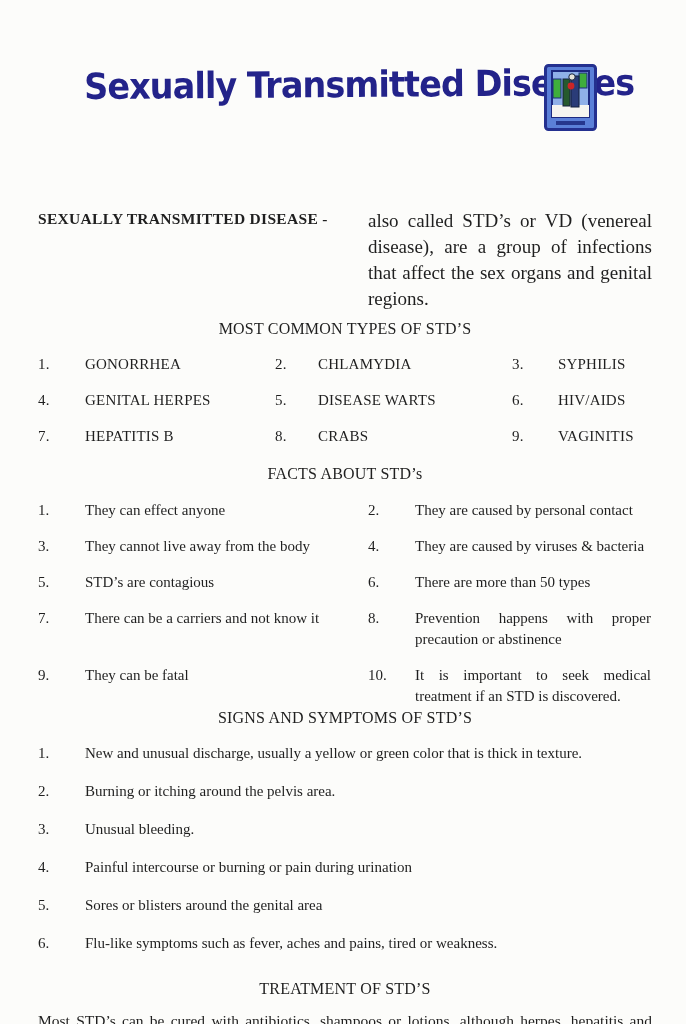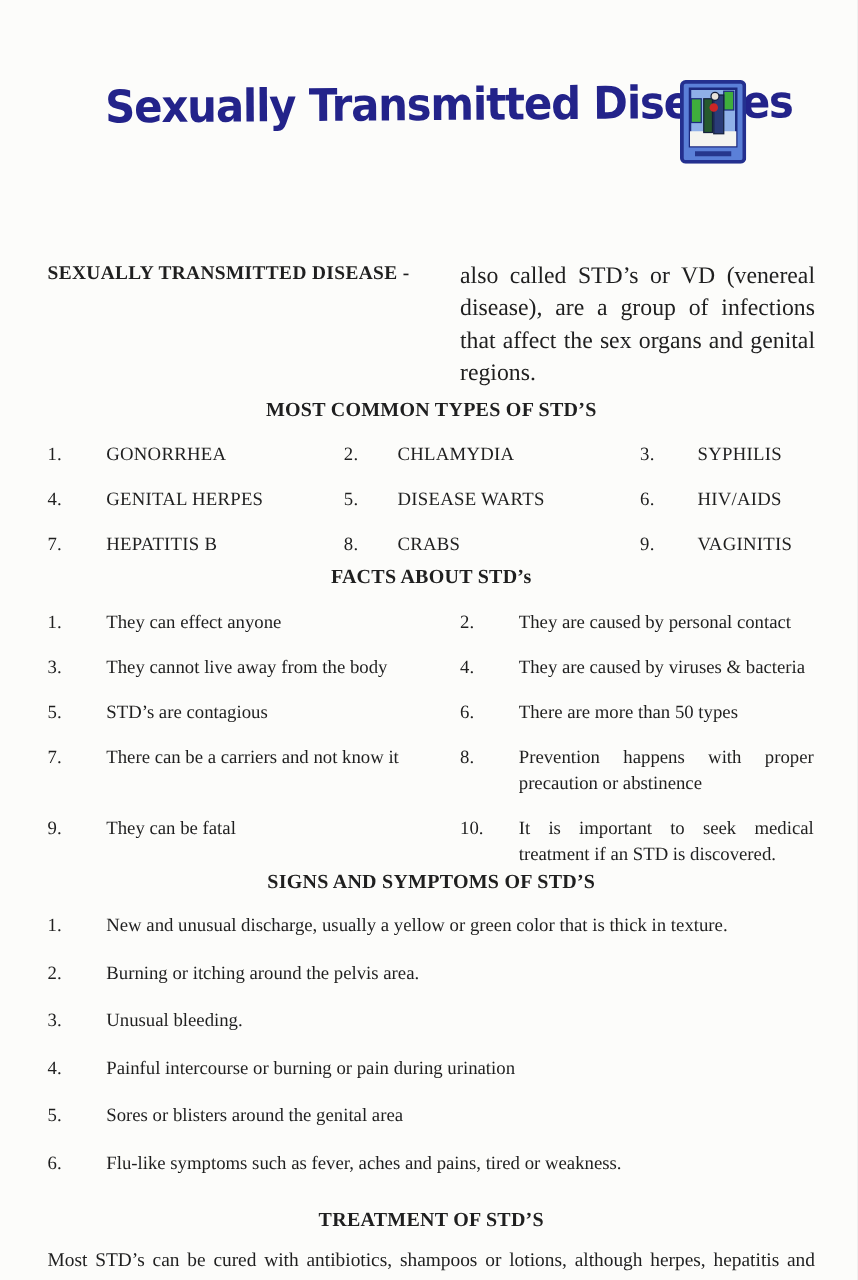--- a/index.html
+++ b/index.html
@@ -26,21 +26,21 @@
     color: #23238a;
     transform: scaleX(0.93) rotate(-0.4deg);
     transform-origin: left top;
     white-space: nowrap;
   }
   .title-icon { position: absolute; left: 544px; top: 64px; width: 53px; height: 67px; }
   
   .content { padding: 0 34px 0 38px; }
   .section-heading {
     text-align: center;
-    font-weight: bold;
+    font-weight: normal;
     font-size: 16px;
     letter-spacing: 0.2px;
     line-height: 22px;
   }
   
   .definition {
     display: grid;
     grid-template-columns: 330px 1fr;
     margin-top: 34px;
   }
@@ -61,21 +61,21 @@
   .types-grid {
     display: grid;
     grid-template-columns: 47px 190px 43px 194px 46px auto;
     row-gap: 14px;
     margin-top: 13px;
     font-size: 15px;
     line-height: 22px;
     letter-spacing: 0.2px;
   }
   
-  .facts-heading { margin-top: 4px; text-align: center; }
+  .facts-heading { margin-top: 16px; text-align: center; }
   .facts-grid {
     display: grid;
     grid-template-columns: 47px 283px 47px 1fr;
     row-gap: 15px;
     align-items: start;
     margin-top: 15px;
     font-size: 15px;
     line-height: 21px;
   }
   .fact-text-right { text-align: justify; padding-right: 1px; }

